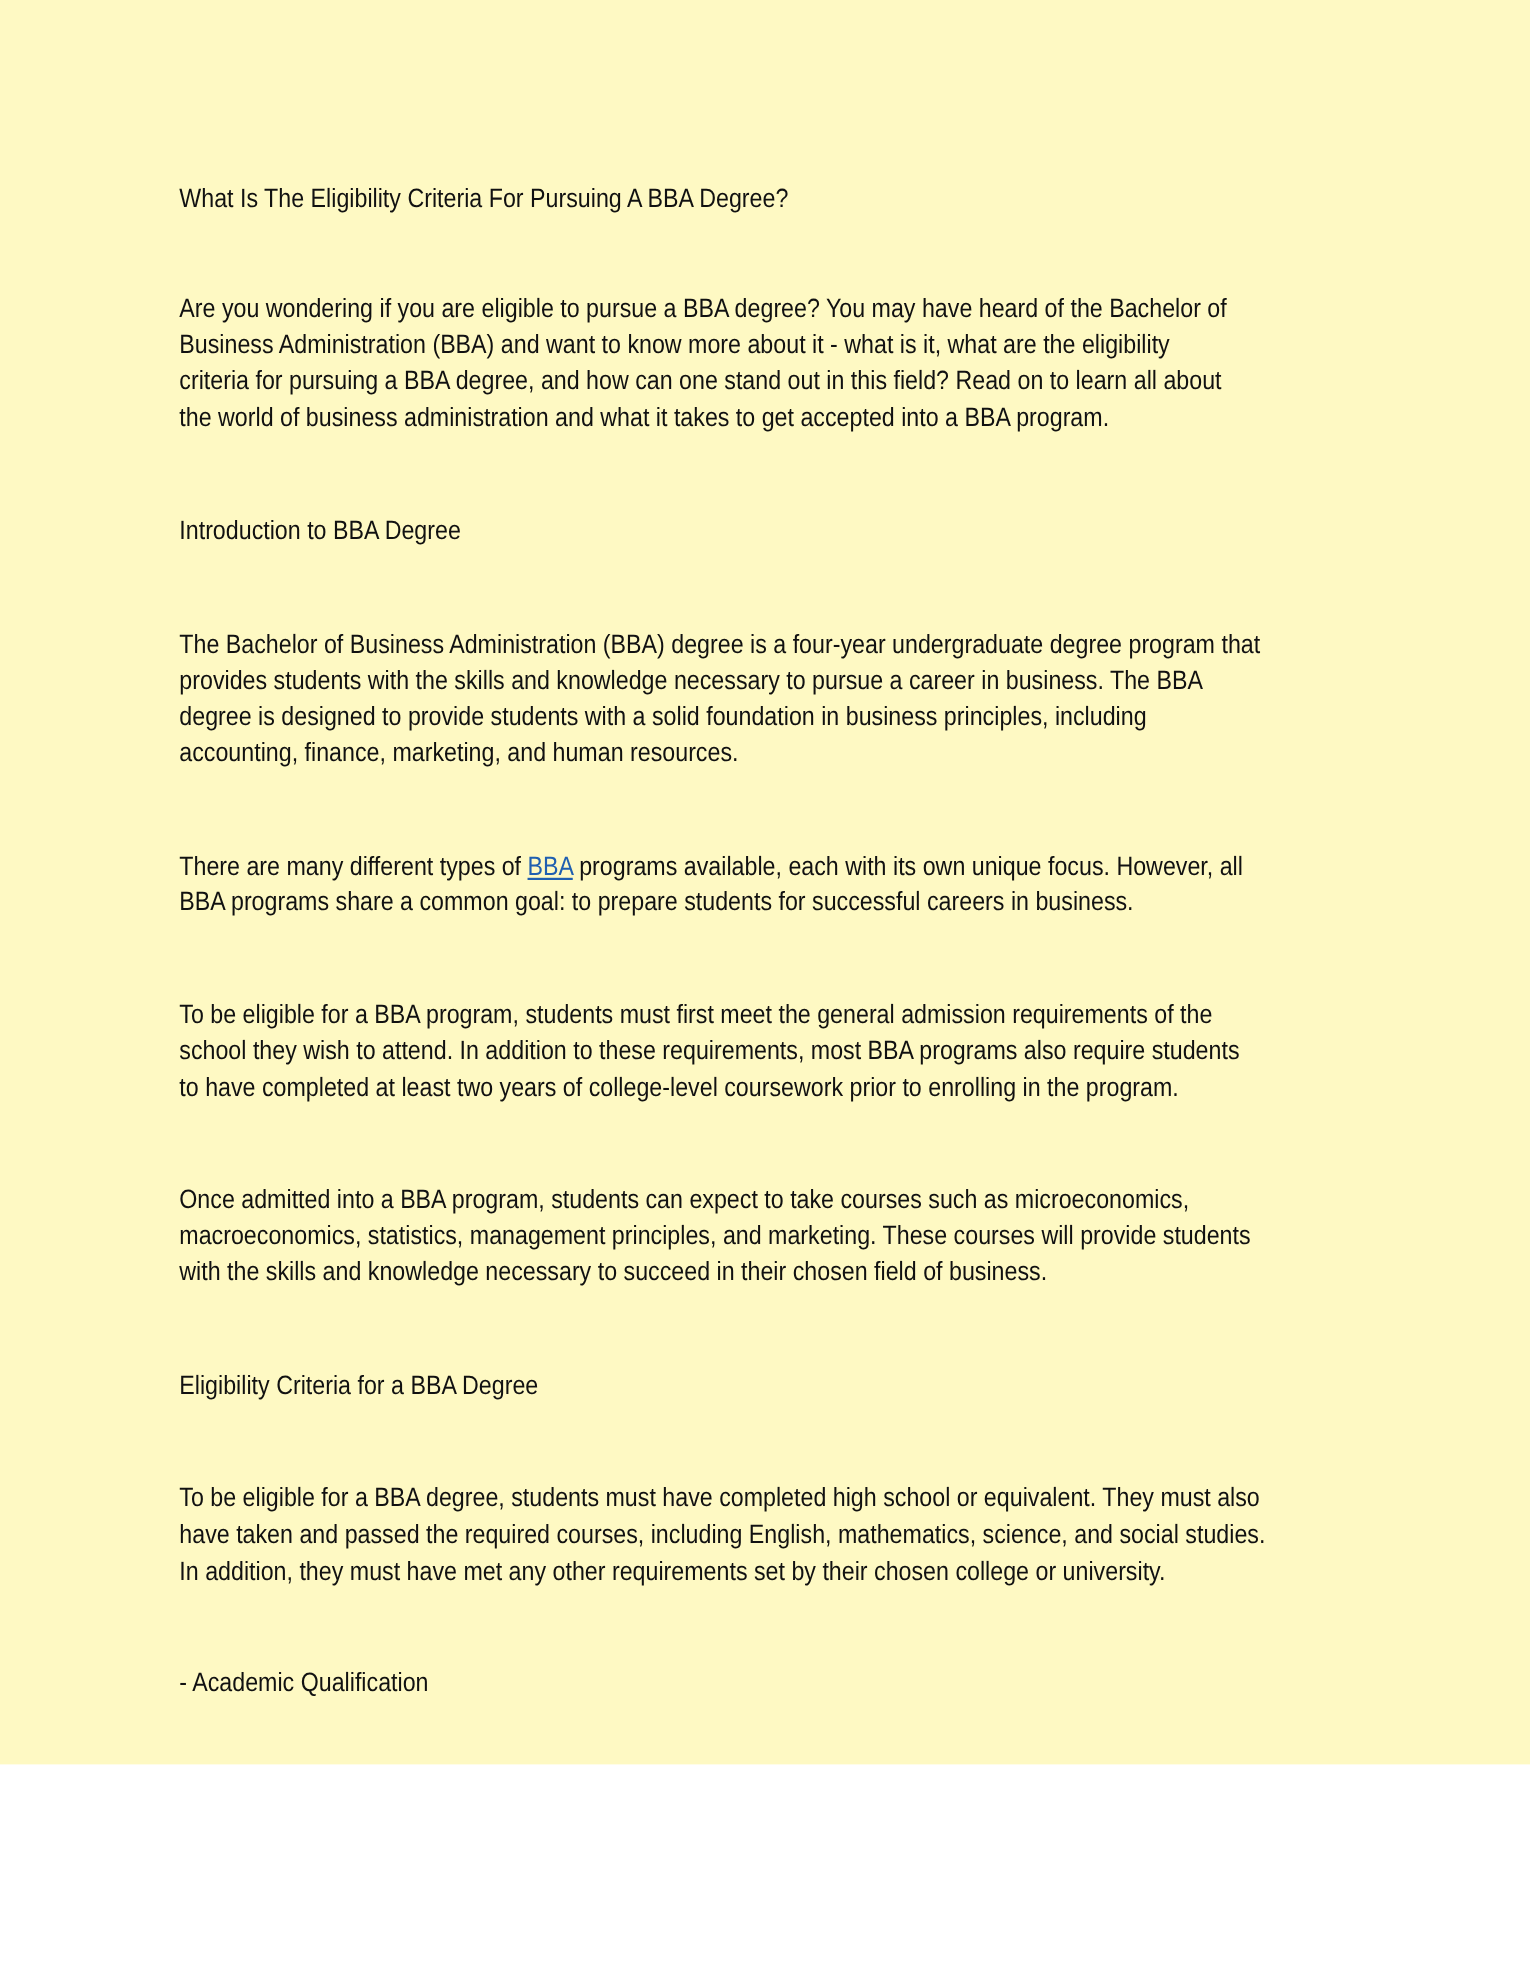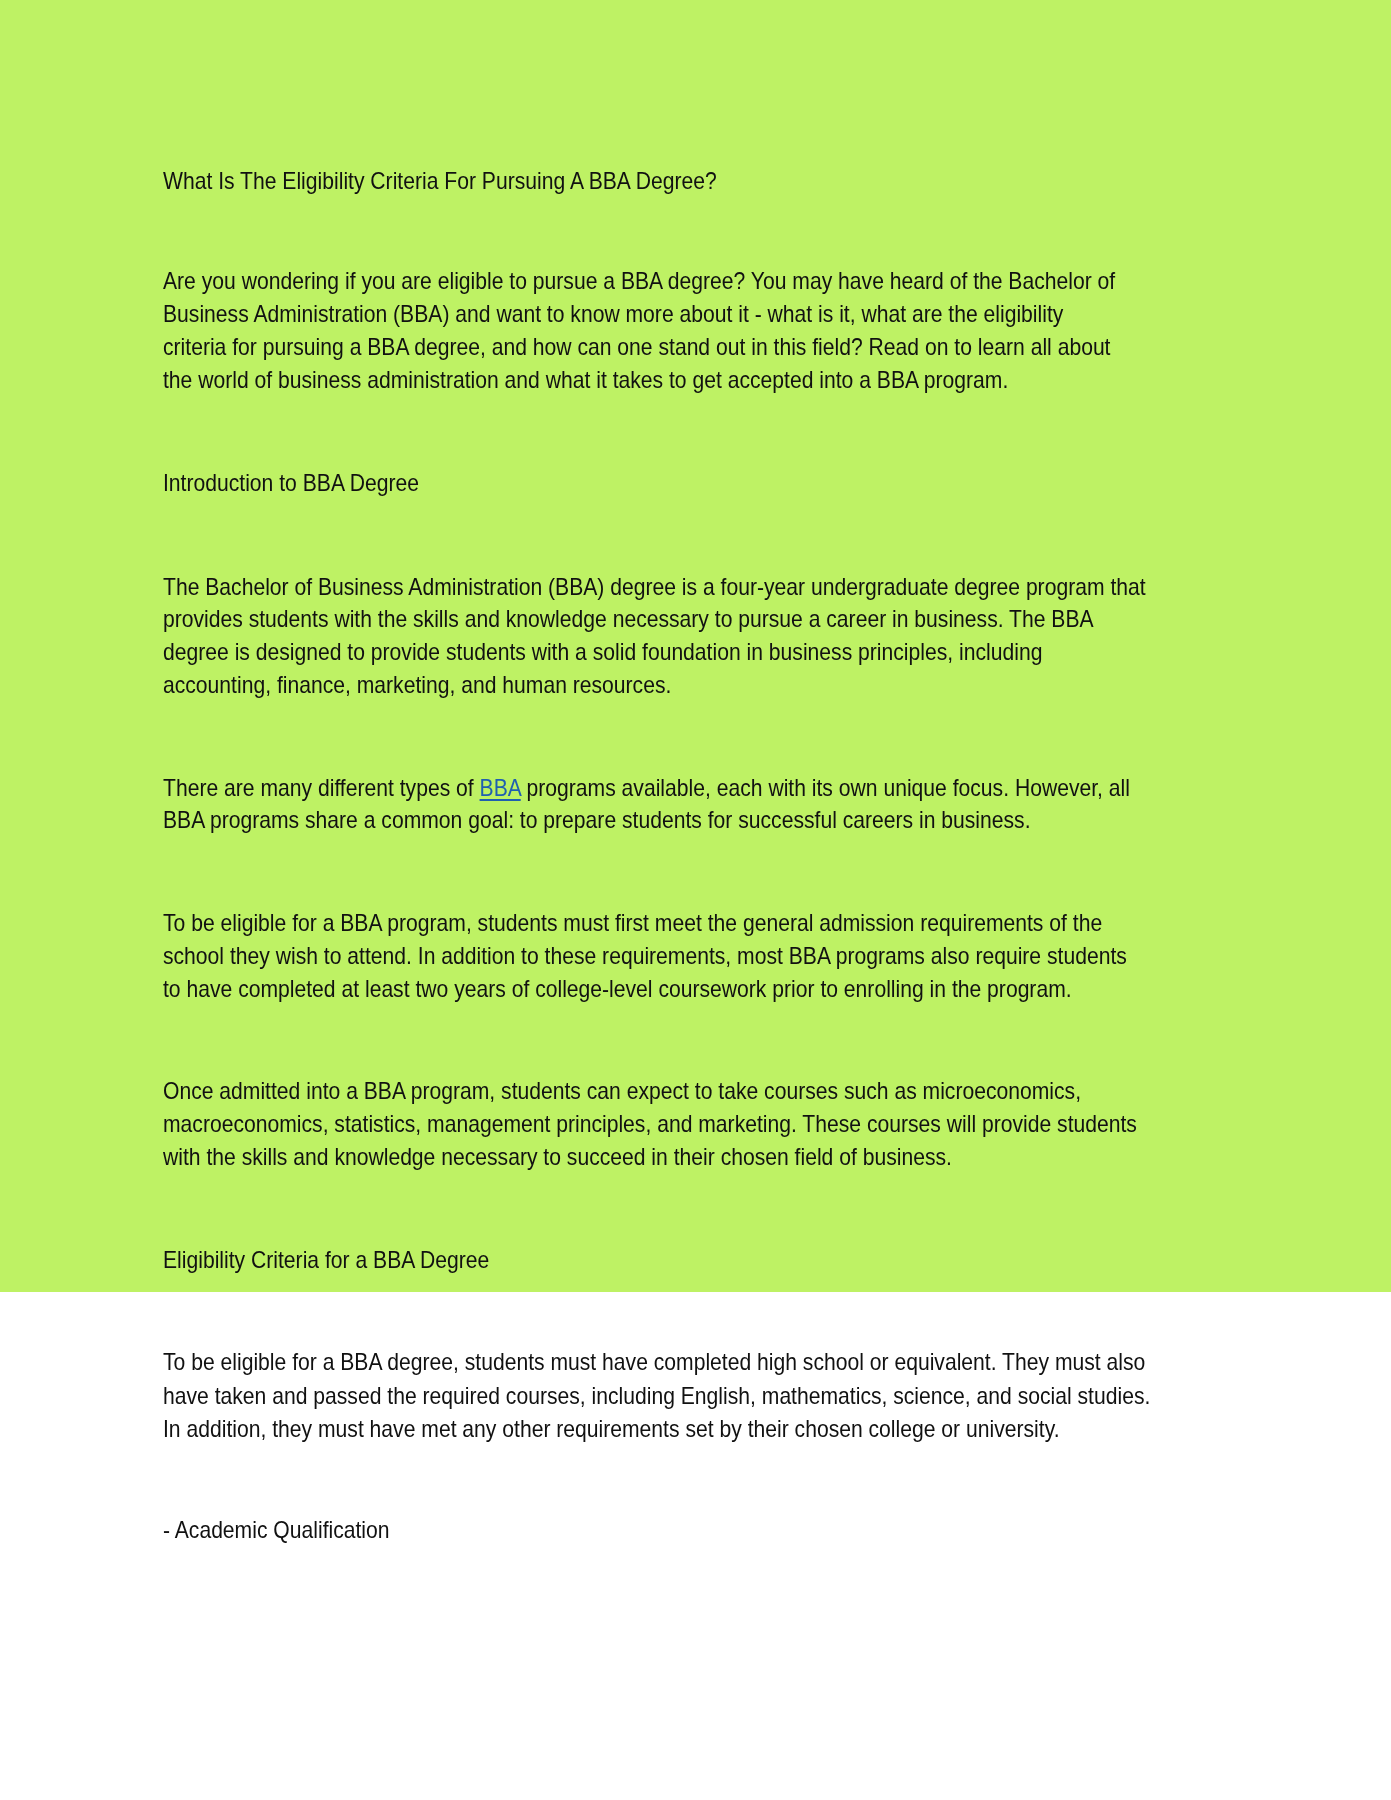--- a/index.html
+++ b/index.html
@@ -12,22 +12,22 @@
       height: 1800px;
       position: relative;
       overflow: hidden;
       font-family: "Liberation Sans", "DejaVu Sans", sans-serif;
       color: #111111;
     }
     .page {
       position: absolute;
       left: 0; top: 0;
       width: 1391px;
-      height: 1292px;
-      background: #bef264;
+      height: 1604px;
+      background: #fef9c3;
     }
     .line {
       position: absolute;
       left: 163px;
       white-space: nowrap;
       font-size: 24px;
       line-height: 28px;
       height: 28px;
       transform: scaleX(0.88);
       transform-origin: 0 50%;

